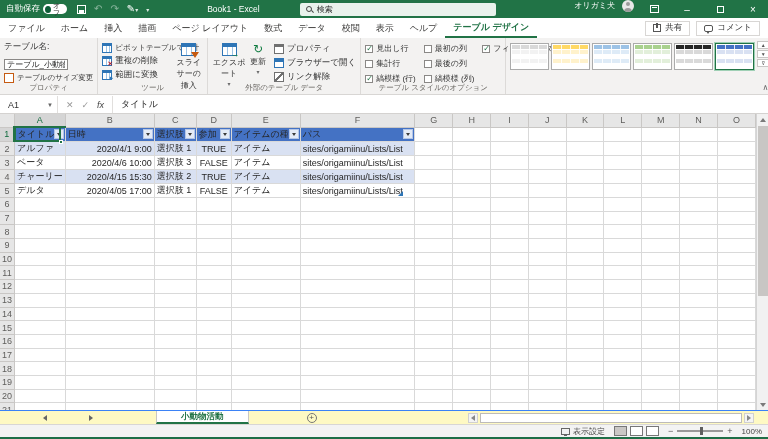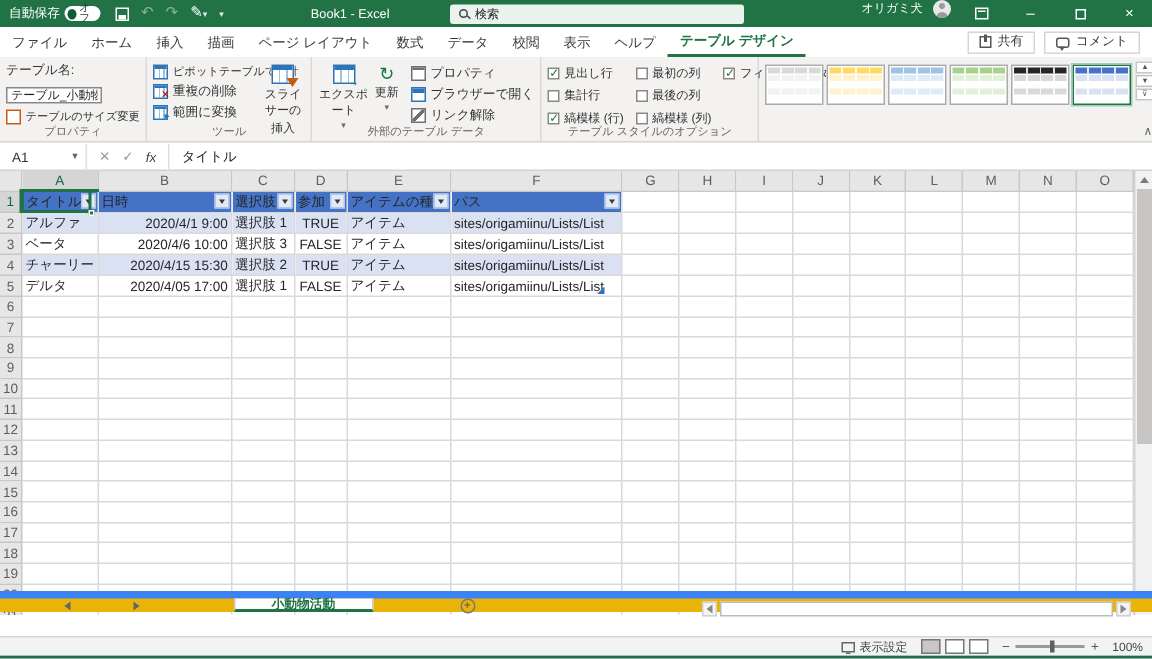--- a/index.html
+++ b/index.html
@@ -97,21 +97,21 @@
   .fillh{position:absolute;left:59px;top:26px;width:4px;height:4px;background:#217346;border:1px solid #fff;}
   .tresize{position:absolute;left:398px;top:77px;width:0;height:0;border-bottom:5px solid #2E75B6;border-left:5px solid transparent;}
   
   .vscroll{position:absolute;top:114px;left:756px;width:12px;height:296px;background:#F1F1F1;border-left:1px solid #D4D4D4;}
   .vs-up,.vs-dn{position:absolute;left:1px;width:10px;height:11px;background:#F1F1F1;display:flex;align-items:center;justify-content:center;}
   .vs-up{top:0;} .vs-dn{bottom:0;}
   .tri-u{border-left:3px solid transparent;border-right:3px solid transparent;border-bottom:4px solid #7a7a7a;}
   .tri-d{border-left:3px solid transparent;border-right:3px solid transparent;border-top:4px solid #7a7a7a;}
   .vthumb{position:absolute;left:1px;top:12px;width:10px;height:170px;background:#C8C6C4;}
   
-  .sheetbar{position:absolute;top:394px;left:0;right:0;height:14px;background:#eab308;border-top:5px solid #3b82f6;display:flex;align-items:stretch;font-size:8.5px;}
+  .sheetbar{position:absolute;top:410px;left:0;right:0;height:14px;background:#fef9c3;border-top:1px solid #3b82f6;display:flex;align-items:stretch;font-size:8.5px;}
   .nav{display:flex;align-items:center;justify-content:center;width:14px;color:#666;}
   .tri-l{border-top:3px solid transparent;border-bottom:3px solid transparent;border-right:4px solid #666;}
   .tri-r{border-top:3px solid transparent;border-bottom:3px solid transparent;border-left:4px solid #666;}
   .sheettab{background:#fff;color:#217346;font-weight:bold;display:flex;align-items:center;padding:0 24px;border-bottom:2px solid #217346;border-left:1px solid #C9C7C5;border-right:1px solid #C9C7C5;}
   .addsheet{width:10px;height:10px;border:1px solid #777;border-radius:50%;color:#555;font-size:8px;line-height:8px;text-align:center;align-self:center;margin-left:58px;}
   .hscroll{position:absolute;right:0px;top:1px;height:12px;width:300px;display:flex;align-items:center;}
   .hs-btn{width:10px;height:10px;background:#F4F4F4;border:1px solid #D0D0D0;display:flex;align-items:center;justify-content:center;}
   .hthumb{width:262px;height:10px;background:#fff;border:1px solid #BDBBB9;margin:0 2px;}
   
   .statusbar{position:absolute;top:424px;left:0;right:0;height:13px;background:#F3F3F3;border-top:1px solid #D8D6D4;display:flex;align-items:center;justify-content:flex-end;gap:9px;padding-right:6px;font-size:8px;color:#444;}

